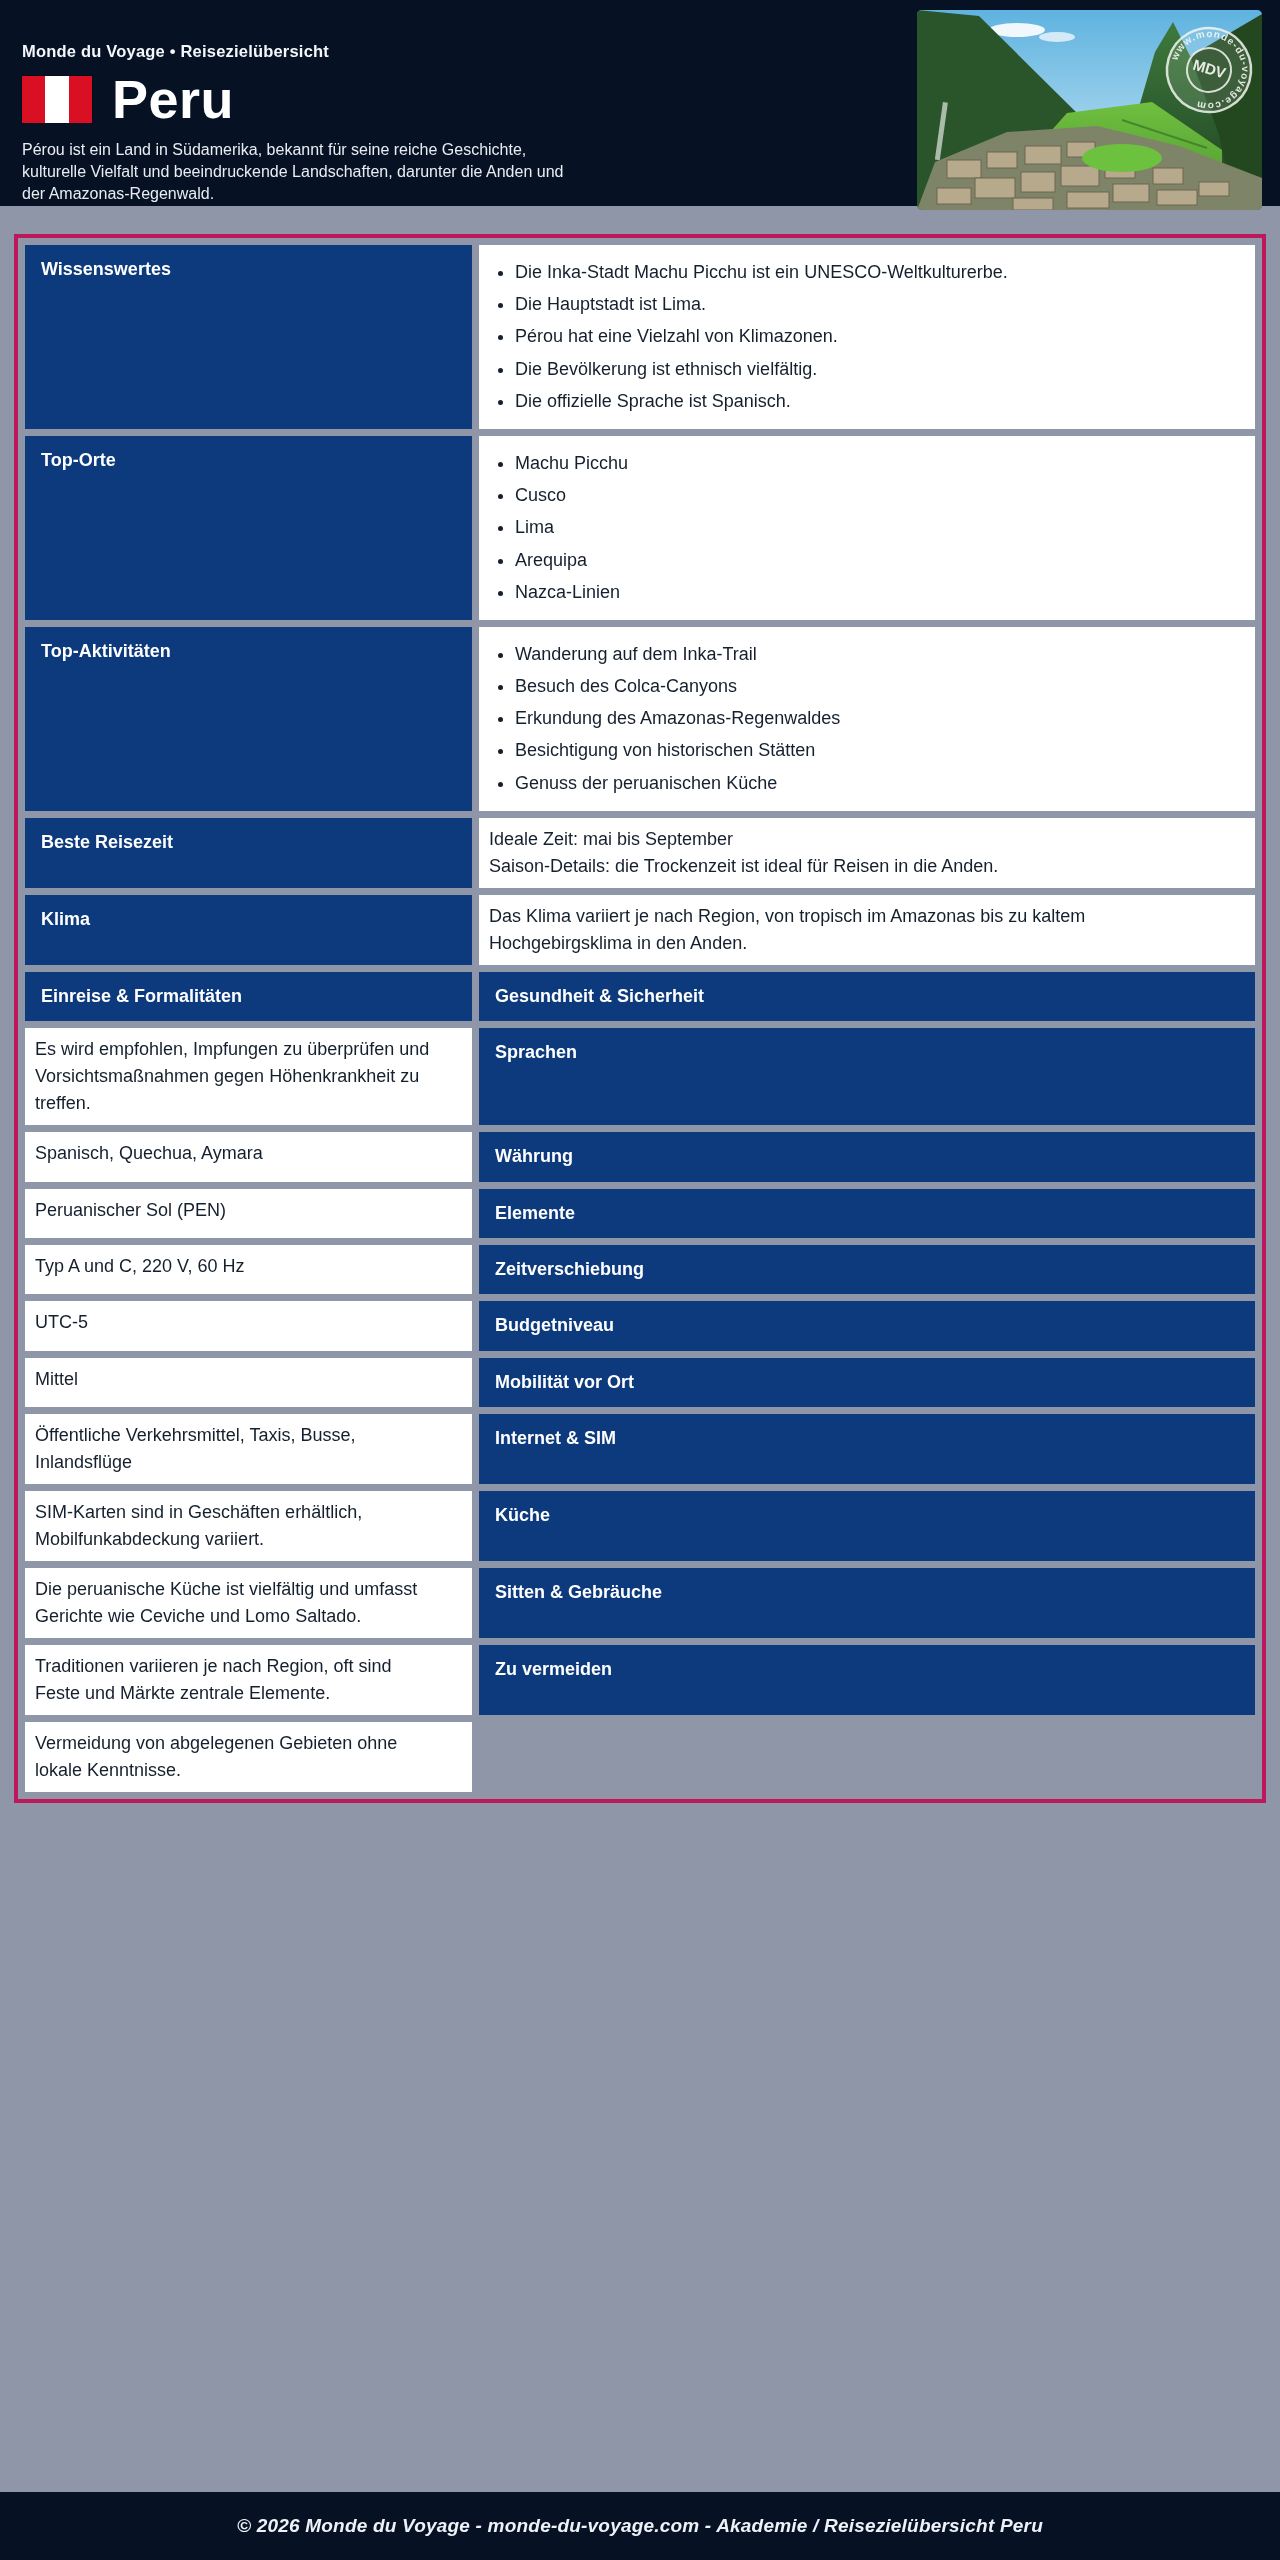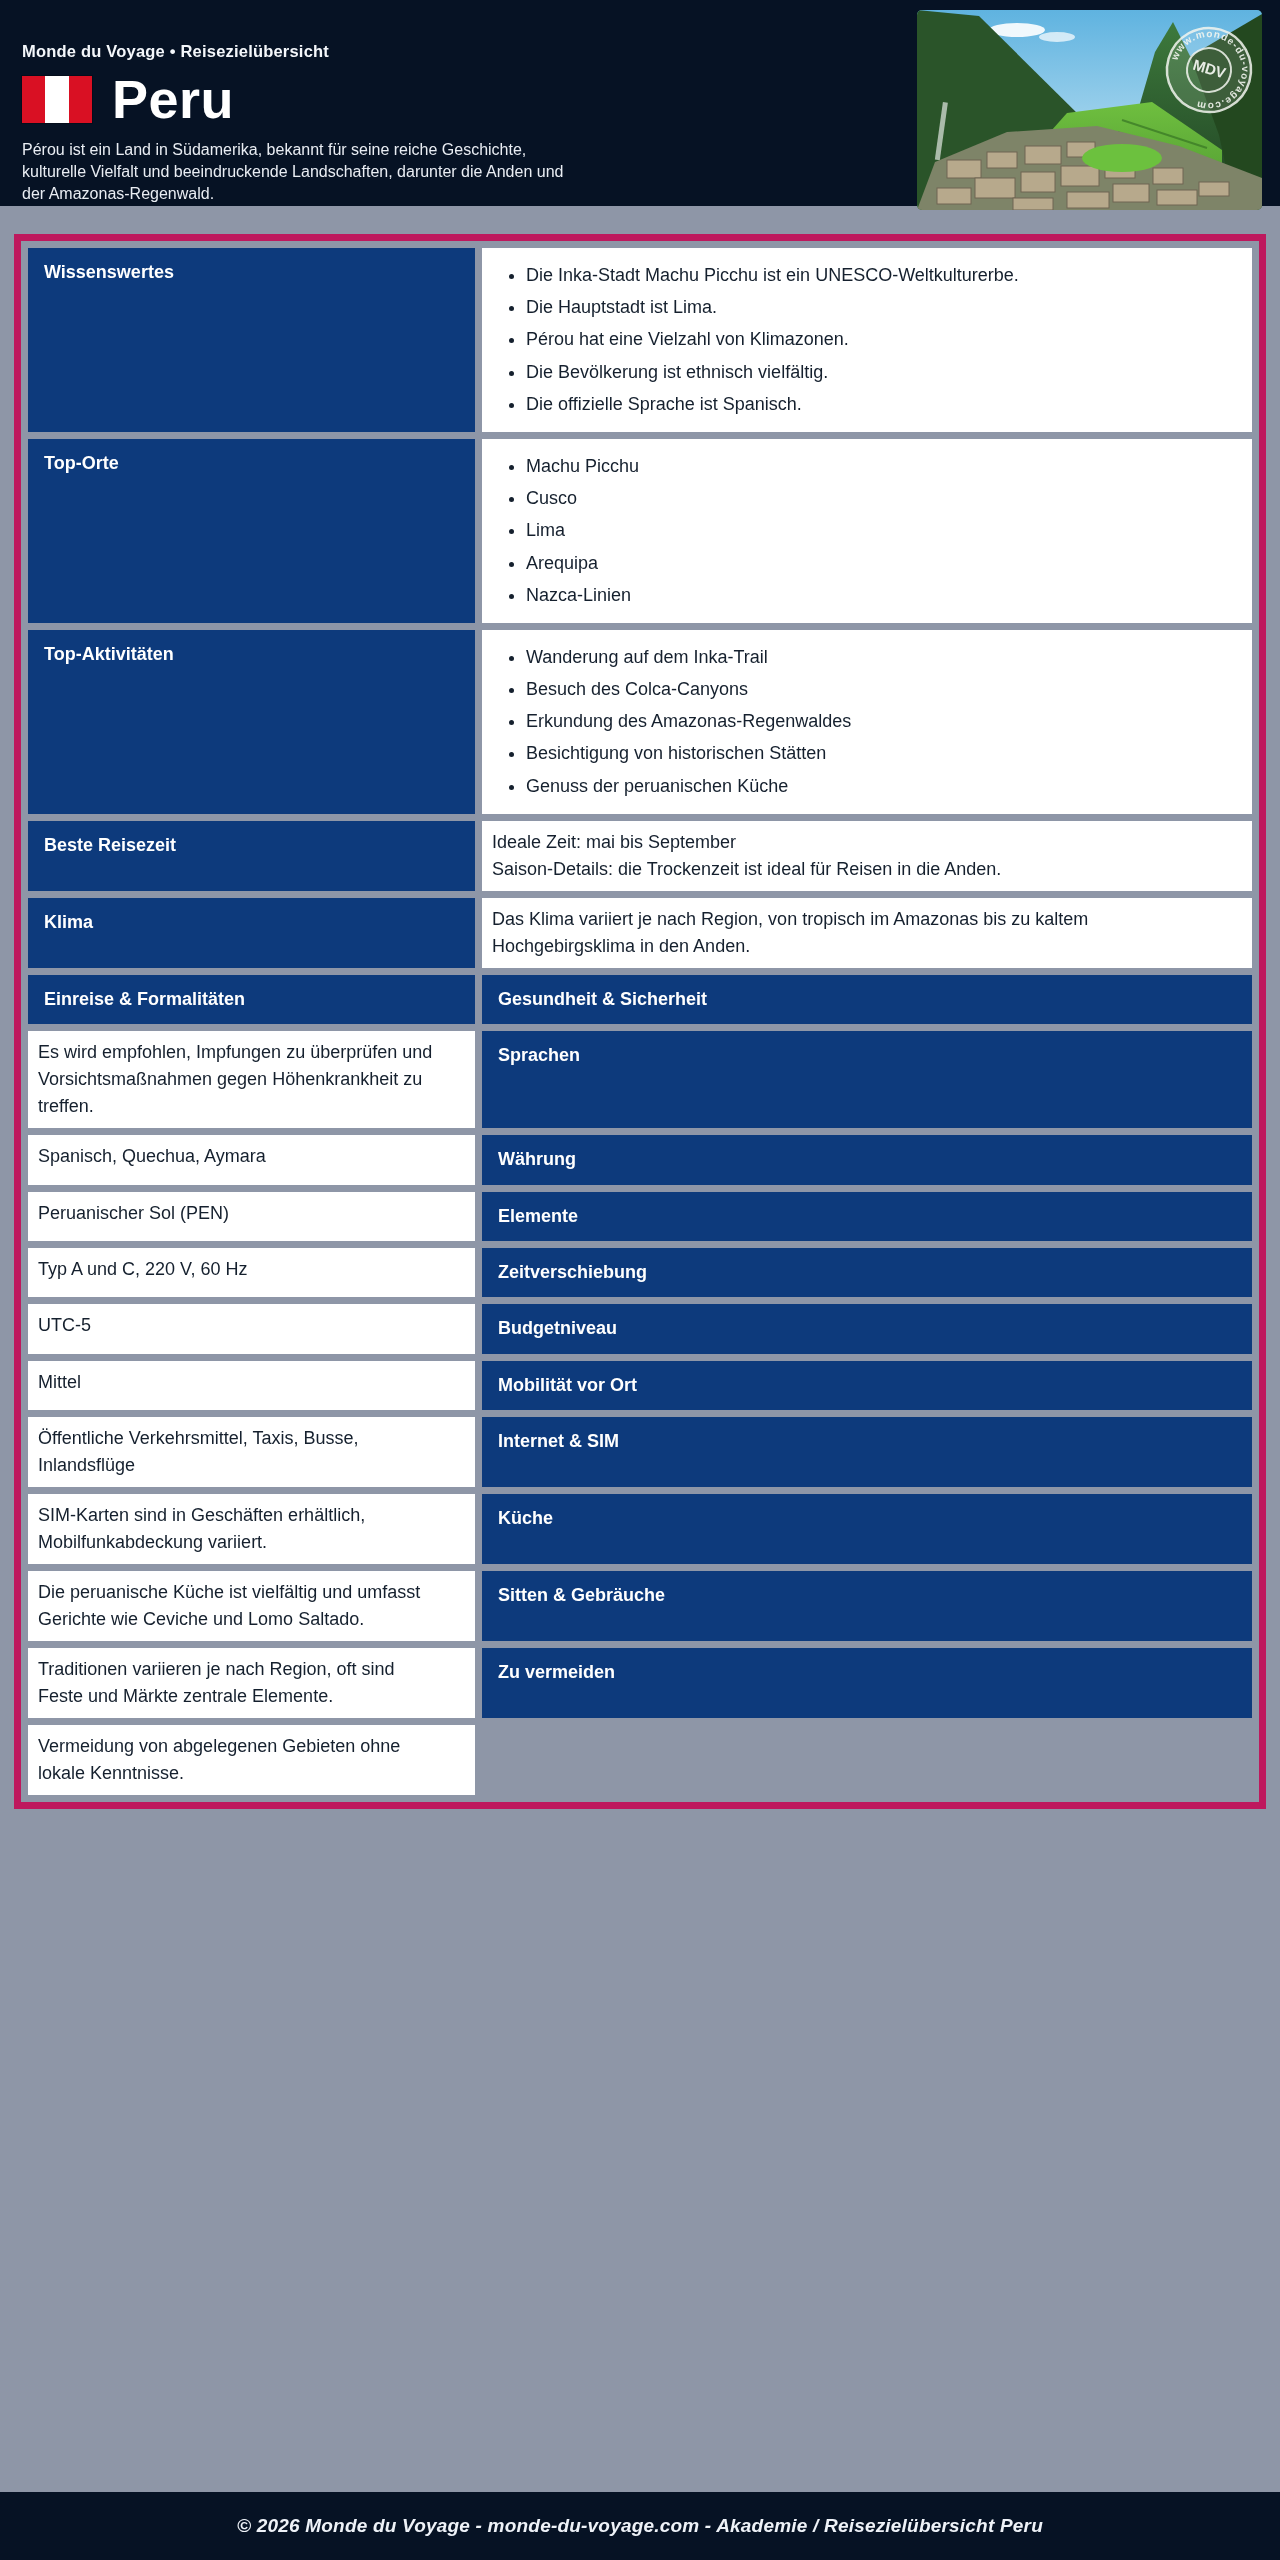--- a/index.html
+++ b/index.html
@@ -32,42 +32,42 @@
   }
   .photo{
     position:absolute;top:10px;right:18px;width:345px;height:200px;
     border-radius:5px;overflow:hidden;background:#274d2a;
   }
   .photo svg{display:block;width:100%;height:100%;}
   
   main{flex:1 1 auto;}
   .table-wrap{
     margin:28px 14px 0 14px;
-    border:7px solid #be185d;
+    border:4px solid #be185d;
     padding:7px;
   }
   .grid{
     display:grid;
     grid-template-columns:447px 1fr;
     gap:7px;
   }
   .cell-label{
     background:#0d3a7c;color:#ffffff;
     font-weight:bold;font-size:18px;line-height:1.3;
     padding:13px 14px 13px 16px;
     min-height:46px;box-sizing:border-box;
   }
   .cell-content{
     background:#ffffff;color:#15202e;
     font-size:18px;line-height:1.5;
     padding:8px 40px 8px 10px;
     min-height:46px;box-sizing:border-box;
   }
   .cell-content ul{margin:7px 0 7px 0;padding:0 0 0 26px;}
-  .cell-content li{margin:0 0 7px 8px;line-height:1.4;}
+  .cell-content li{margin:0 0 7px 0;line-height:1.4;}
   .cell-content li:last-child{margin-bottom:0;}
   .cell-content .line{min-height:27px;}
   
   footer{
     flex:0 0 auto;
     background:#061224;color:#eef2f8;
     height:68px;display:flex;align-items:center;justify-content:center;
     font-size:19px;font-weight:bold;letter-spacing:.2px;font-style:italic;
   }
 </style>

